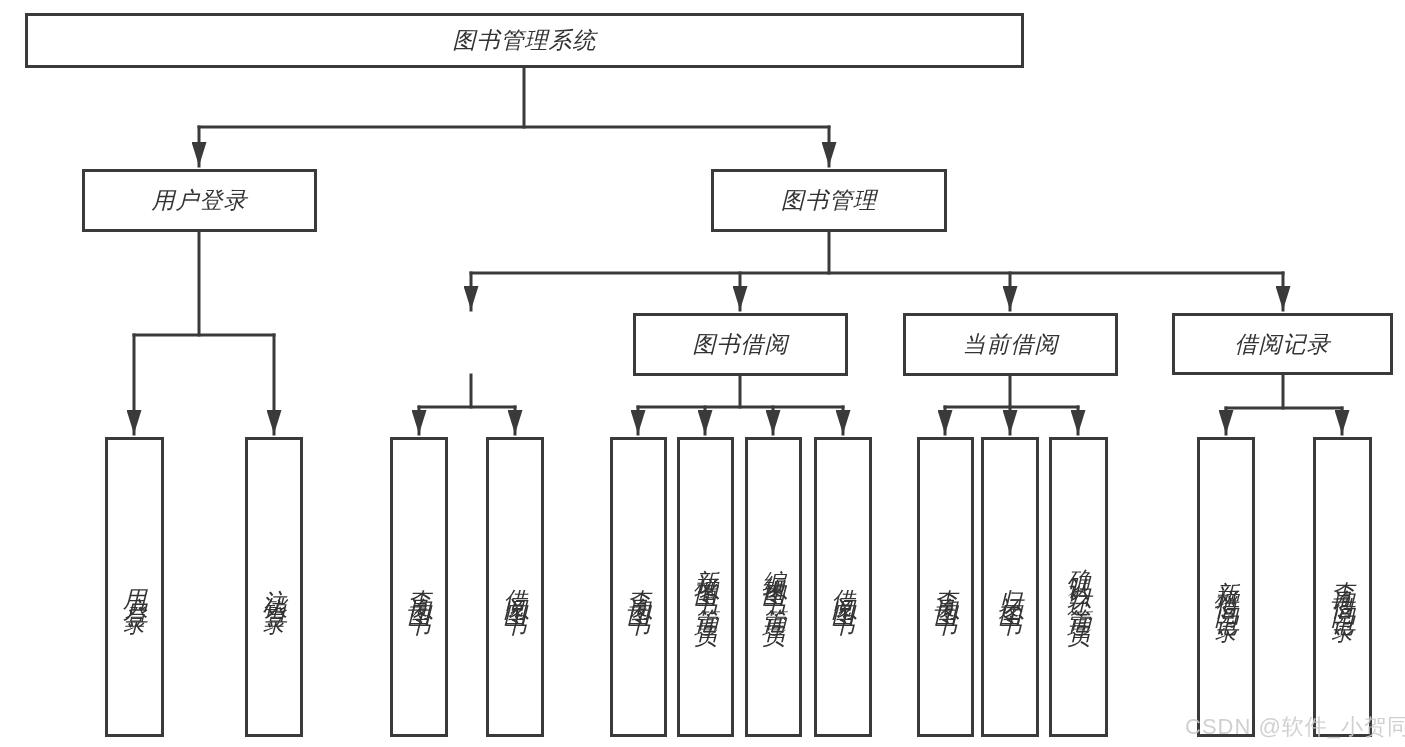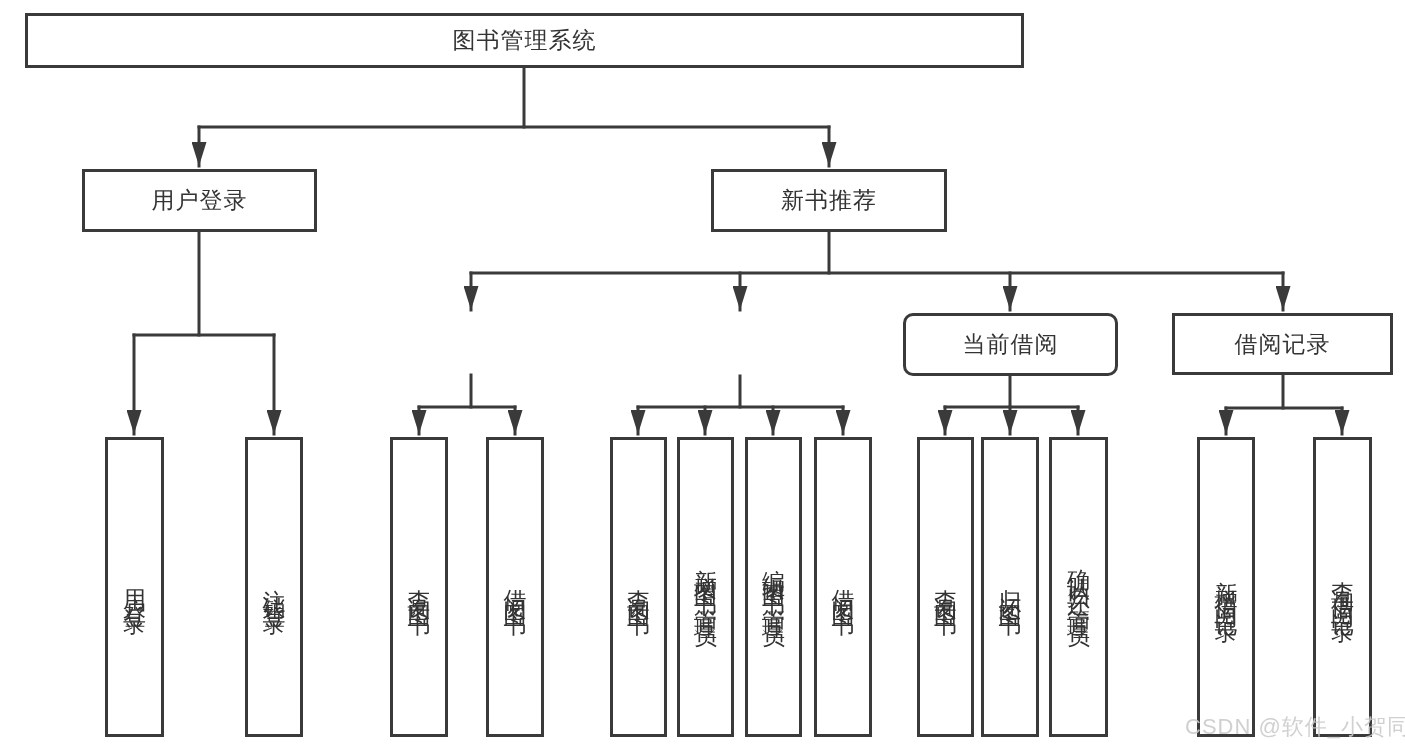--- a/index.html
+++ b/index.html
@@ -21,37 +21,38 @@
     position: absolute;
     box-sizing: border-box;
     background: #ffffff;
     border: 3px solid #3a3a3a;
     display: flex;
     align-items: center;
     justify-content: center;
     color: #333333;
     font-size: 23px;
     letter-spacing: 1px;
+    font-style: italic;
   }
   .node .vtext {
     writing-mode: vertical-rl;
     text-orientation: mixed;
     letter-spacing: 8px;
     line-height: 1;
     white-space: nowrap;
   }
   
   #root      { left: 25px;   top: 13px;  width: 999px; height: 55px; }
   
   #n-login   { left: 82px;   top: 169px; width: 235px; height: 63px; }
   #n-bookmgmt{ left: 711px;  top: 169px; width: 236px; height: 63px; }
   
   #n-newrec  { left: 363px;  top: 313px; width: 216px; height: 62px; }
   #n-borrow  { left: 633px;  top: 313px; width: 215px; height: 63px; }
-  #n-current { left: 903px;  top: 313px; width: 215px; height: 63px; border-radius: 10px; }
+  #n-current { left: 903px;  top: 313px; width: 215px; height: 63px; }
   #n-record  { left: 1172px; top: 313px; width: 221px; height: 62px; }
   
   .leaf { top: 437px; height: 300px; }
   #l-a1 { left: 105px;  width: 59px; }
   #l-a2 { left: 245px;  width: 58px; }
   #l-b1 { left: 390px;  width: 58px; }
   #l-b2 { left: 486px;  width: 58px; }
   #l-c1 { left: 610px;  width: 57px; }
   #l-c2 { left: 677px;  width: 57px; }
   #l-c3 { left: 745px;  width: 57px; }
@@ -142,23 +143,26 @@
   </svg>
 
   <div class="node" id="root">
     <span>图书管理系统</span>
   </div>
 
   <div class="node" id="n-login">
     <span>用户登录</span>
   </div>
   <div class="node" id="n-bookmgmt">
-    <span>新书推荐</span>
-  </div>
-
+    <span>图书管理</span>
+  </div>
+
+  <div class="node" id="n-borrow">
+    <span>图书借阅</span>
+  </div>
   <div class="node" id="n-current">
     <span>当前借阅</span>
   </div>
   <div class="node" id="n-record">
     <span>借阅记录</span>
   </div>
 
   <div class="node leaf" id="l-a1">
     <span class="vtext">用户登录</span>
   </div>

